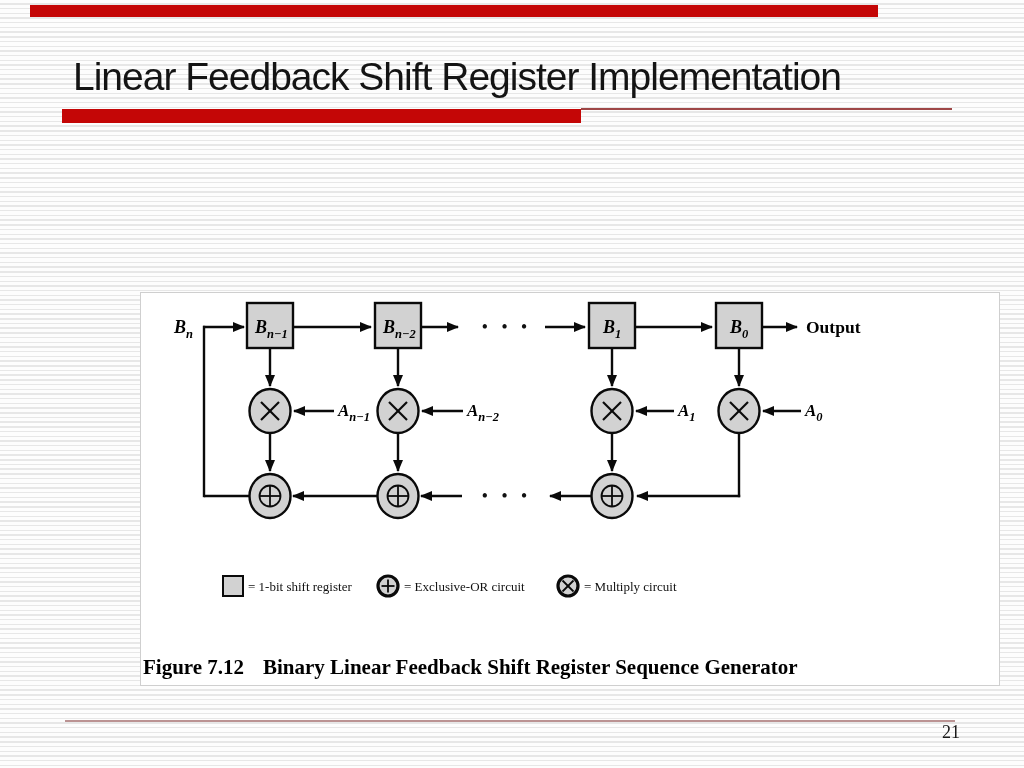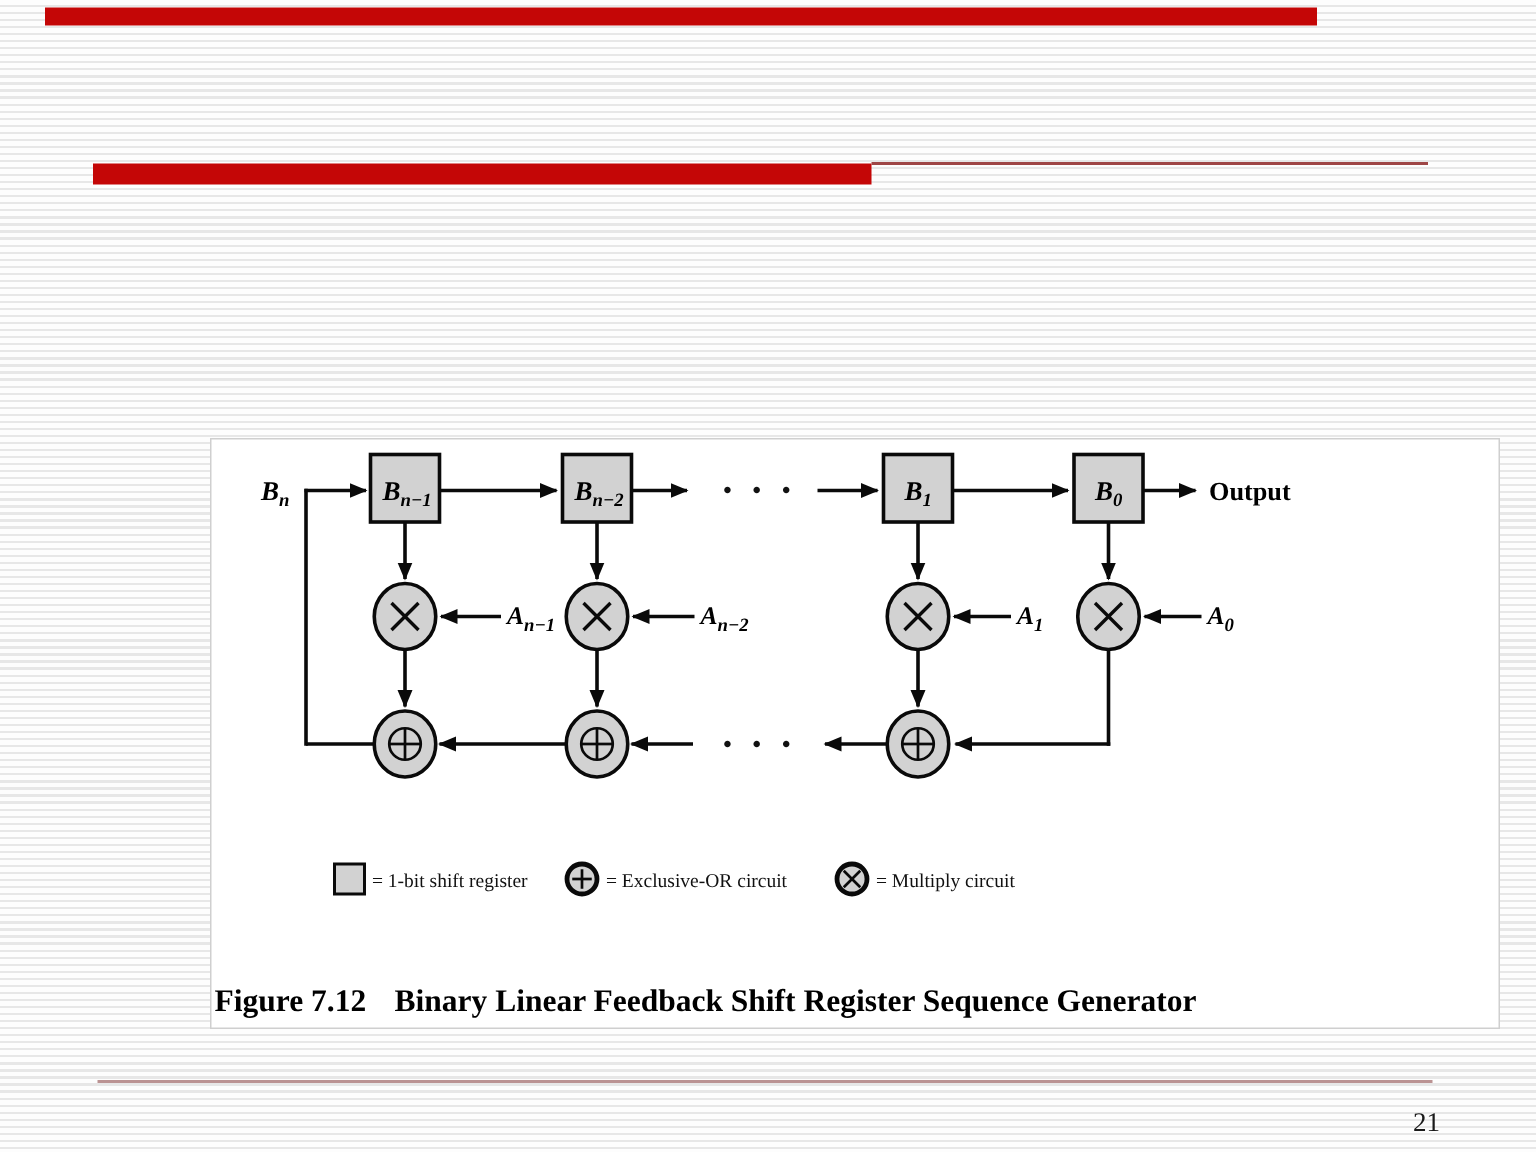--- a/index.html
+++ b/index.html
@@ -16,21 +16,21 @@
   }
   .underline-thick{position:absolute;left:62px;top:109px;width:519px;height:14px;background:#c40606;}
   .underline-thin{position:absolute;left:581px;top:108px;width:371px;height:2px;background:#9e4646;}
   .figure-panel{
     position:absolute;left:140px;top:292px;width:860px;height:394px;
     background:#ffffff;border:1px solid #cfcfcf;box-sizing:border-box;
   }
   .figure-panel svg{display:block;}
   .bottom-rule{position:absolute;left:65px;top:720px;width:890px;height:2px;background:#bb9393;}
   .page-number{
-    position:absolute;left:900px;top:738px;width:60px;text-align:right;
+    position:absolute;left:900px;top:722px;width:60px;text-align:right;
     font-family:"Liberation Serif",serif;font-size:18px;color:#1a1a1a;
   }
   
   .t-reg{font-family:"Liberation Serif",serif;font-style:italic;font-weight:700;font-size:18px;fill:#000;}
   .t-sub{font-size:12.5px;}
   .t-coef{font-family:"Liberation Serif",serif;font-style:italic;font-weight:700;font-size:17px;fill:#000;}
   .t-out{font-family:"Liberation Serif",serif;font-weight:700;font-size:17.5px;fill:#000;}
   .t-dots{font-family:"Liberation Serif",serif;font-weight:700;font-size:16px;letter-spacing:5px;fill:#111;}
   .t-legend{font-family:"Liberation Serif",serif;font-size:13px;fill:#111;}
   .t-caption{font-family:"Liberation Serif",serif;font-weight:700;font-size:21px;fill:#000;}
@@ -40,20 +40,21 @@
   .cross{stroke:#0a0a0a;stroke-width:2.2;fill:none;}
   .ring{stroke:#0a0a0a;stroke-width:3.2;fill:#d2d2d2;}
 </style>
 </head>
 <body>
 
 <div class="slide">
 
   <div class="top-bar"></div>
 
+  <h1 class="title">Linear Feedback Shift Register Implementation</h1>
   <div class="underline-thick"></div>
   <div class="underline-thin"></div>
 
   <div class="figure-panel">
     <svg width="724" height="392" viewBox="0 0 724 392">
       <defs>
         <marker id="ah" markerUnits="userSpaceOnUse" markerWidth="14" markerHeight="12" refX="11" refY="5" orient="auto">
           <path d="M0,0 L12,5 L0,10 Z" fill="#0a0a0a"></path>
         </marker>
       </defs>

